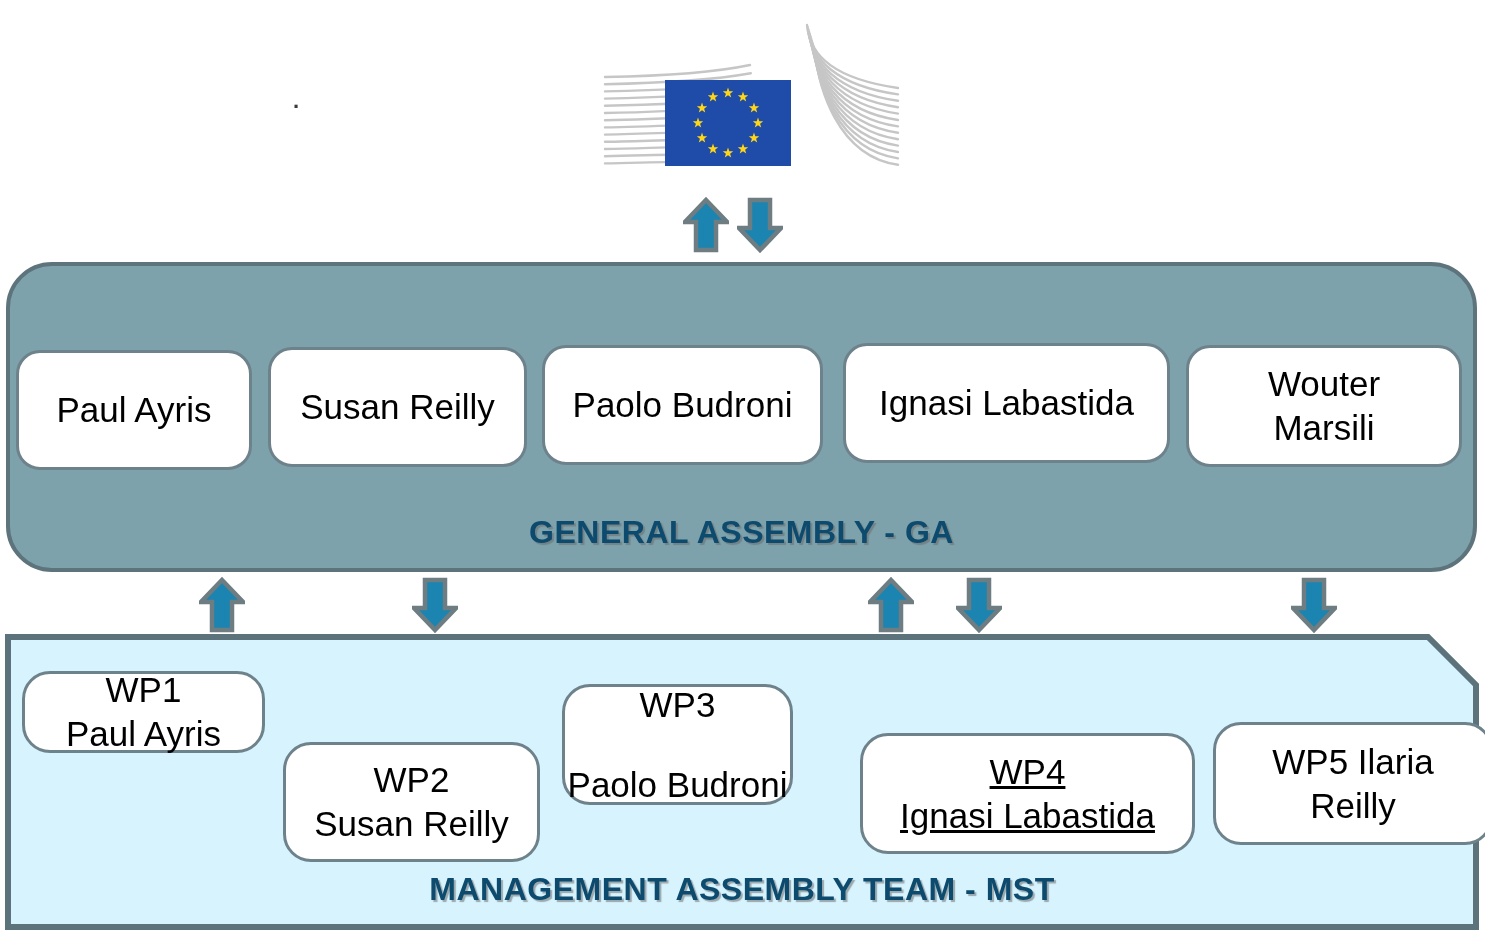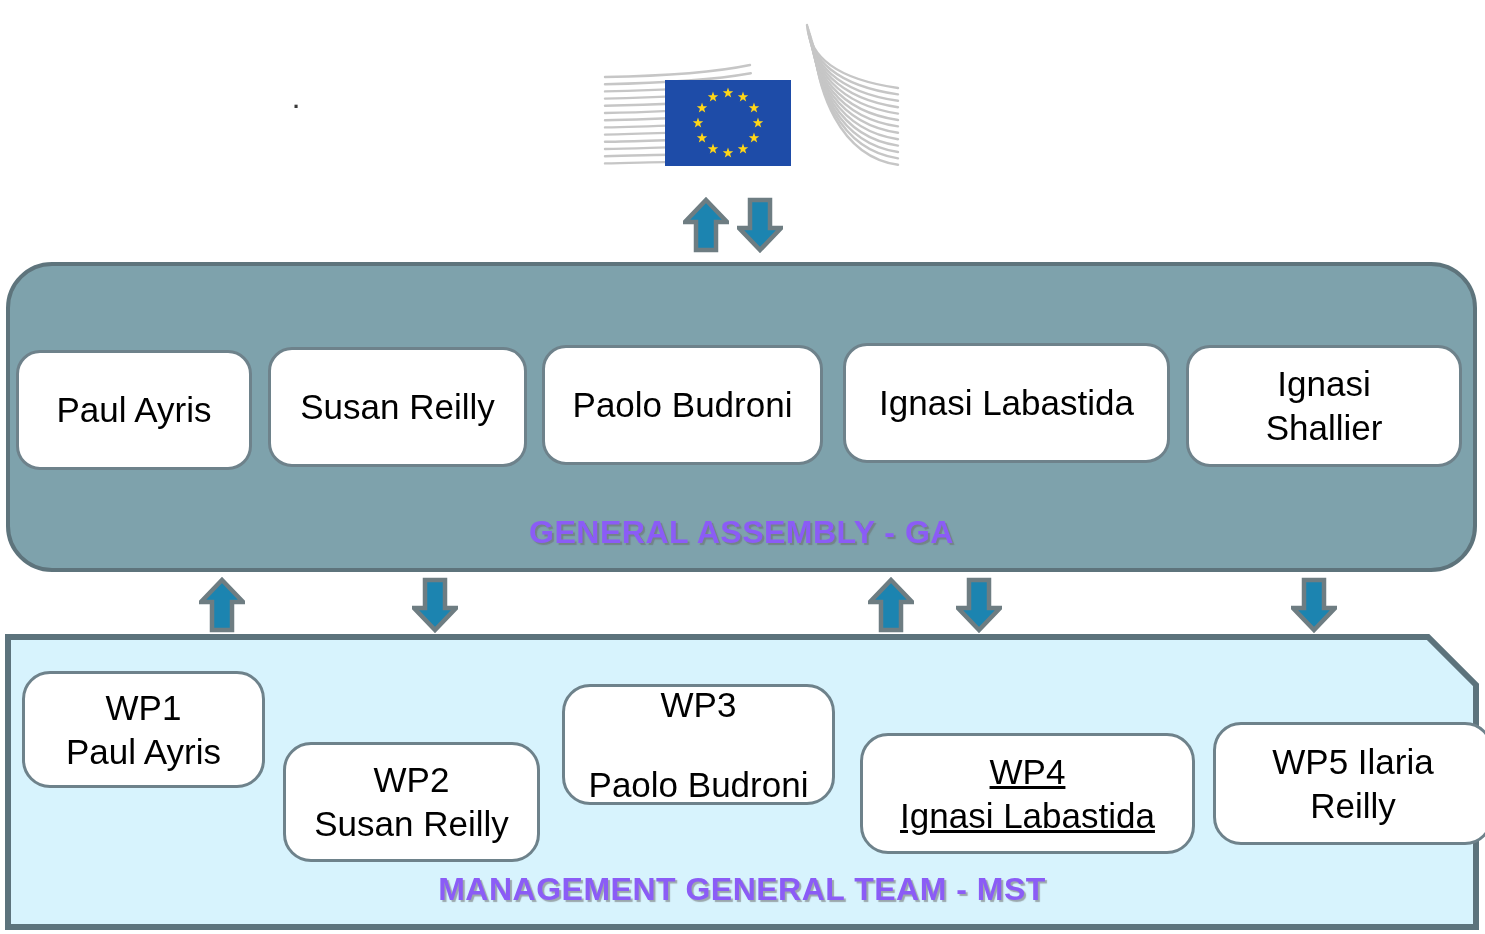--- a/index.html
+++ b/index.html
@@ -18,21 +18,21 @@
   }
   .member-box,.wp-box{
     position:absolute;box-sizing:border-box;background:#ffffff;border:3px solid #6E828B;
     border-radius:24px;display:flex;flex-direction:column;align-items:center;justify-content:center;
     text-align:center;font-size:35px;line-height:1.25;color:#000;
   }
   .wp-box{border-radius:28px;}
   .wrap-name{display:inline-block;max-width:180px;}
   .band-title{
     position:absolute;text-align:center;font-weight:bold;font-size:32px;letter-spacing:0.5px;
-    color:#8b5cf6;text-shadow:2px 2px 1px rgba(105,105,105,0.55);
+    color:#0c4a6e;text-shadow:2px 2px 1px rgba(105,105,105,0.55);
   }
   .mst-svg{position:absolute;left:5px;top:634px;}
 </style>
 </head>
 <body>
 
 <div class="stage">
 
   <span class="stray">.</span>
 
@@ -102,21 +102,21 @@
   <div class="member-box" style="left:268px;top:347px;width:259px;height:120px;">
     <span>Susan Reilly</span>
   </div>
   <div class="member-box" style="left:542px;top:345px;width:281px;height:120px;">
     <span>Paolo Budroni</span>
   </div>
   <div class="member-box" style="left:843px;top:343px;width:327px;height:120px;">
     <span>Ignasi Labastida</span>
   </div>
   <div class="member-box" style="left:1186px;top:345px;width:276px;height:122px;">
-    <span class="wrap-name">Ignasi Shallier</span>
+    <span class="wrap-name">Wouter Marsili</span>
   </div>
 
   <div class="band-title" style="left:6px;top:514px;width:1471px;">GENERAL ASSEMBLY - GA</div>
 
   <svg class="arrow" style="left:199px;top:577px;" viewBox="0 0 46 56">
     <polygon points="23,3 44,25 33,25 33,53 13,53 13,25 2,25" stroke-width="4.5" fill="#1C84B0" stroke="#6E7D82"></polygon>
   </svg>
   <svg class="arrow" style="left:412px;top:577px;" viewBox="0 0 46 56">
     <polygon points="23,53 2,31 13,31 13,3 33,3 33,31 44,31" stroke-width="4.5" fill="#1C84B0" stroke="#6E7D82"></polygon>
   </svg>
@@ -127,36 +127,36 @@
     <polygon points="23,53 2,31 13,31 13,3 33,3 33,31 44,31" stroke-width="4.5" fill="#1C84B0" stroke="#6E7D82"></polygon>
   </svg>
   <svg class="arrow" style="left:1291px;top:577px;" viewBox="0 0 46 56">
     <polygon points="23,53 2,31 13,31 13,3 33,3 33,31 44,31" stroke-width="4.5" fill="#1C84B0" stroke="#6E7D82"></polygon>
   </svg>
 
   <svg class="mst-svg" width="1474" height="296" viewBox="0 0 1474 296">
     <path d="M3,3 L1423,3 L1471,51 L1471,293 L3,293 Z" stroke-width="6" fill="#D7F3FD" stroke="#5C737C"></path>
   </svg>
 
-  <div class="wp-box" style="left:22px;top:671px;width:243px;height:117px;">
+  <div class="wp-box" style="left:22px;top:671px;width:243px;height:82px;">
     <span>WP1</span>
     <span>Paul Ayris</span>
   </div>
   <div class="wp-box" style="left:283px;top:742px;width:257px;height:120px;text-align:right;">
     <span>WP2</span>
     <span>Susan Reilly</span>
   </div>
-  <div class="wp-box" style="left:562px;top:684px;width:273px;height:121px;gap:36px;">
+  <div class="wp-box" style="left:562px;top:684px;width:231px;height:121px;gap:36px;">
     <span>WP3</span>
     <span>Paolo Budroni</span>
   </div>
   <div class="wp-box" style="left:860px;top:733px;width:335px;height:121px;text-decoration:underline;">
     <span>WP4</span>
     <span>Ignasi Labastida</span>
   </div>
   <div class="wp-box" style="left:1213px;top:722px;width:280px;height:123px;">
     <span>WP5 Ilaria</span>
     <span>Reilly</span>
   </div>
 
-  <div class="band-title" style="left:5px;top:871px;width:1474px;">MANAGEMENT GENERAL TEAM - MST</div>
+  <div class="band-title" style="left:5px;top:871px;width:1474px;">MANAGEMENT ASSEMBLY TEAM - MST</div>
 
 </div>
 
 </body></html>

